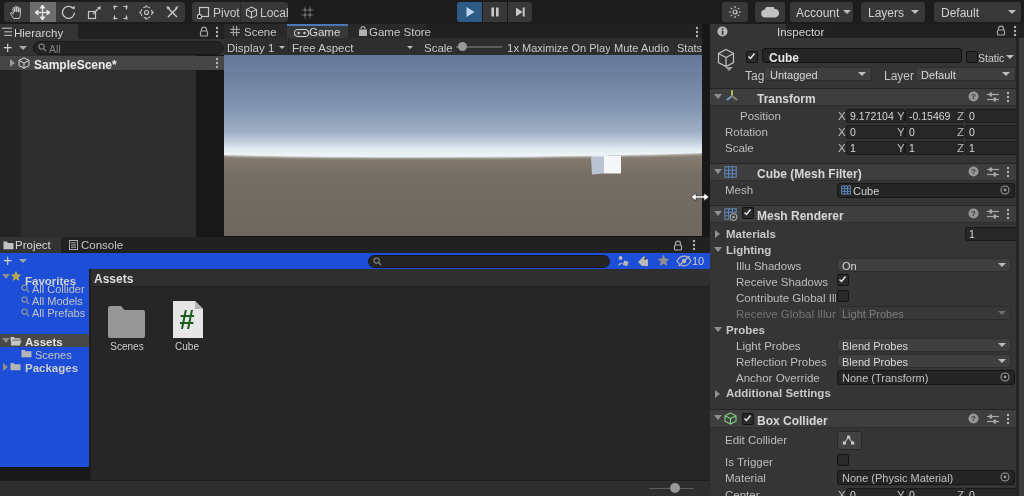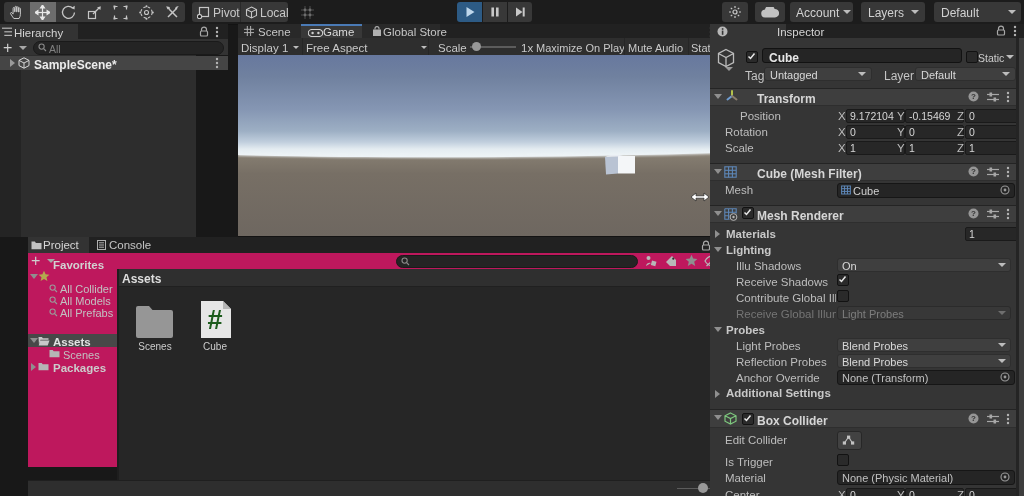--- a/index.html
+++ b/index.html
@@ -195,21 +195,21 @@
   <div class="txt abs b" style="left:34px;top:35px;color:#ececec;">SampleScene*</div>
   <svg class="abs" style="left:215px;top:33px" width="4" height="12" viewBox="0 0 4 12">
       <g fill="#b5b5b5">
         <circle cx="2" cy="2" r="1.2"></circle>
         <circle cx="2" cy="6" r="1.2"></circle>
         <circle cx="2" cy="10" r="1.2"></circle>
       </g>
     </svg>
 </div>
 
-<div class="abs" id="game" style="left:238px;top:24px;width:426px;height:213px;background:#2e2e2e;">
+<div class="abs" id="game" style="left:224px;top:24px;width:426px;height:213px;background:#2e2e2e;">
   <div class="abs" style="left:0;top:0;width:478px;height:14px;background:#212121;"></div>
 
   <div class="abs" style="left:0;top:0;width:63px;height:14px;background:#292929;"></div>
   <svg class="abs" style="left:6px;top:2px" width="10" height="10" viewBox="0 0 10 10">
       <g stroke="#b0b0b0" stroke-width="1">
         <line x1="3.3" y1="0" x2="3.3" y2="10"></line>
         <line x1="6.6" y1="0" x2="6.6" y2="10"></line>
         <line x1="0" y1="3.3" x2="10" y2="3.3"></line>
         <line x1="0" y1="6.6" x2="10" y2="6.6"></line>
       </g>
@@ -220,21 +220,21 @@
       <path d="M3.8 0.5 H11.2 A3.4 3.4 0 0 1 11.2 7.5 H3.8 A3.4 3.4 0 0 1 3.8 0.5 Z" fill="none" stroke="#cfcfcf" stroke-width="1.1"></path>
       <circle cx="4.6" cy="4" r="1.2" fill="#cfcfcf"></circle>
       <circle cx="10.4" cy="4" r="1.2" fill="#cfcfcf"></circle>
     </svg>
   <div class="txt abs" style="left:85px;top:3px;font-size:11.5px;color:#dadada;">Game</div>
   <div class="abs" style="left:124px;top:0;width:78px;height:14px;background:#292929;"></div>
   <svg class="abs" style="left:134px;top:2px" width="10" height="11" viewBox="0 0 10 11">
       <path d="M1 3.5 H9 V10 H1 Z" fill="#b0b0b0"></path>
       <path d="M3 3.5 V2.6 a2 2 0 0 1 4 0 V3.5" fill="none" stroke="#b0b0b0" stroke-width="1.1"></path>
     </svg>
-  <div class="txt abs" style="left:145px;top:3px;font-size:11.5px;color:#c6c6c6;">Global Store</div>
+  <div class="txt abs" style="left:145px;top:3px;font-size:11.5px;color:#c6c6c6;">Game Store</div>
   <svg class="abs" style="left:471px;top:2px" width="4" height="12" viewBox="0 0 4 12">
       <g fill="#b5b5b5">
         <circle cx="2" cy="2" r="1.2"></circle>
         <circle cx="2" cy="6" r="1.2"></circle>
         <circle cx="2" cy="10" r="1.2"></circle>
       </g>
     </svg>
 
   <div class="abs" id="gtoolbar" style="left:0;top:14px;width:478px;height:17px;background:#2e2e2e;border-bottom:1px solid #1f1f1f;">
     <div class="txt abs" style="left:3px;top:5px;font-size:11.5px;color:#c9c9c9;">Display 1</div>
@@ -279,21 +279,21 @@
   </div>
   <div class="abs" style="left:0;top:212px;width:478px;height:1px;background:#131313;"></div>
 </div>
 
 <svg class="abs" style="left:691px;top:192px;z-index:60" width="18" height="10" viewBox="0 0 18 10">
     <g>
       <path d="M0 5 L5 1 V3.8 H13 V1 L18 5 L13 9 V6.2 H5 V9 Z" fill="#ffffff" stroke="#222" stroke-width="0.7"></path>
     </g>
   </svg>
 
-<div class="abs" id="proj" style="left:0;top:237px;width:710px;height:230px;background:#be185d;margin-left:28px;">
+<div class="abs" id="proj" style="left:0;top:237px;width:710px;height:230px;background:#1d4ed8;">
   <div class="abs" style="left:0;top:0;width:710px;height:16px;background:#212121;"></div>
   <div class="abs" style="left:0;top:0;width:61px;height:16px;background:#333333;"></div>
   <div class="abs" style="left:91px;top:32px;width:619px;height:211px;background:#262626;"></div>
   <div class="abs" style="left:89px;top:32px;width:2px;height:211px;background:#1e1e1e;"></div>
   <div class="abs" style="left:0;top:243px;width:710px;height:16px;background:#2e2e2e;border-top:1px solid #1f1f1f;"></div>
   <svg class="abs" style="left:673px;top:3px" width="10" height="11" viewBox="0 0 10 11">
       <path d="M2.5 5 V3.4 a2.5 2.3 0 0 1 5 0 V5" fill="none" stroke="#a8a8a8" stroke-width="1.2"></path>
       <rect x="1.5" y="5" width="7" height="5" rx="1" fill="none" stroke="#a8a8a8" stroke-width="1.2"></rect>
     </svg>
   <svg class="abs" style="left:692px;top:2px" width="4" height="12" viewBox="0 0 4 12">
@@ -340,21 +340,21 @@
       <path d="M1 6 C3 2.5 6 1.2 8 1.2 C10 1.2 13 2.5 15 6 C13 9.5 10 10.8 8 10.8 C6 10.8 3 9.5 1 6 Z" fill="none" stroke="#b8b8b8" stroke-width="1.2"></path>
       <circle cx="8" cy="6" r="2.2" fill="#b8b8b8"></circle>
       <line x1="2.5" y1="11" x2="13.5" y2="1" stroke="#b8b8b8" stroke-width="1.3"></line>
     </svg>
   <div class="txt abs" style="left:692px;top:19px;font-size:11px;color:#cfcfcf;">10</div>
 
   <div class="fold-open abs" style="left:2px;top:37px;"></div>
   <svg class="abs" style="left:10px;top:33px" width="12" height="12" viewBox="0 0 12 12">
       <path d="M6 0.8 L7.6 4.3 L11.4 4.7 L8.5 7.2 L9.4 11 L6 9 L2.6 11 L3.5 7.2 L0.6 4.7 L4.4 4.3 Z" fill="#b3a84e"></path>
     </svg>
-  <div class="txt abs b" style="left:25px;top:23px;font-size:11.5px;color:#d2d2d2;">Favorites</div>
+  <div class="txt abs b" style="left:25px;top:39px;font-size:11.5px;color:#d2d2d2;">Favorites</div>
   <svg class="abs" style="left:21px;top:47px" width="9" height="9" viewBox="0 0 9 9">
       <circle cx="3.6" cy="3.6" r="2.6" fill="none" stroke="#9a9a9a" stroke-width="1.1"></circle>
       <line x1="5.6" y1="5.6" x2="8" y2="8" stroke="#9a9a9a" stroke-width="1.1"></line>
     </svg>
   <div class="txt abs" style="left:32px;top:47px;font-size:11px;color:#c2c2c2;">All Collider</div>
   <svg class="abs" style="left:21px;top:59px" width="9" height="9" viewBox="0 0 9 9">
       <circle cx="3.6" cy="3.6" r="2.6" fill="none" stroke="#9a9a9a" stroke-width="1.1"></circle>
       <line x1="5.6" y1="5.6" x2="8" y2="8" stroke="#9a9a9a" stroke-width="1.1"></line>
     </svg>
   <div class="txt abs" style="left:32px;top:59px;font-size:11px;color:#c2c2c2;">All Models</div>

